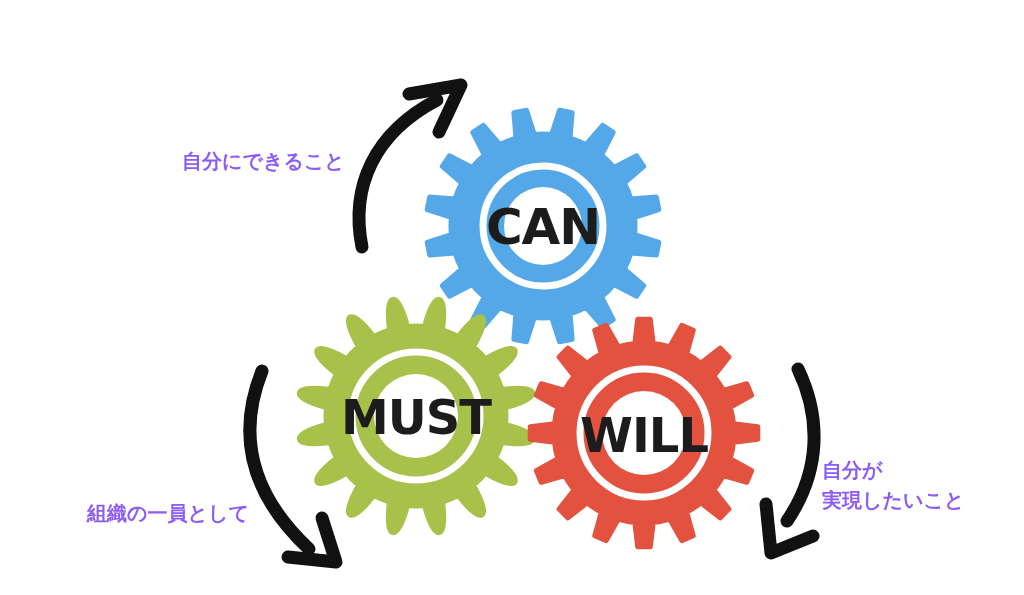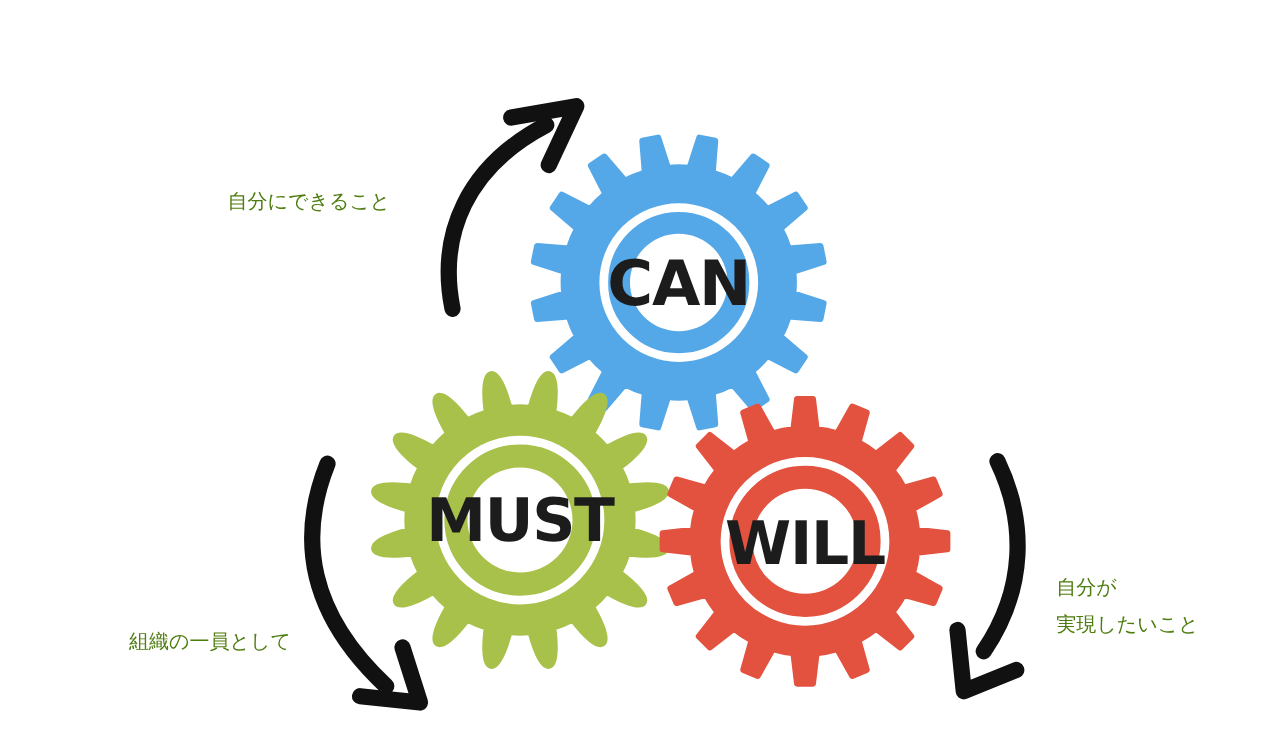--- a/index.html
+++ b/index.html
@@ -11,23 +11,23 @@
     font-family:"DejaVu Sans",sans-serif;
   }
   .stage svg{position:absolute;left:0;top:0;}
   .gear-label{
     font-family:"DejaVu Sans",sans-serif;
     font-weight:bold;
     letter-spacing:-1px;
   }
   .annotation{
     position:absolute;
-    color:#4d7c0f;
-    font-weight:normal;
-    font-size:16px;
+    color:#8b5cf6;
+    font-weight:bold;
+    font-size:20px;
     line-height:30px;
     white-space:nowrap;
   }
   .annotation.center{text-align:center;}
 </style>
 </head>
 <body>
 
 <div class="stage">
 
@@ -67,18 +67,18 @@
   </svg>
 
   <div class="annotation" style="left:182px;top:146px;">
     <div>自分にできること</div>
   </div>
 
   <div class="annotation center" style="left:68px;top:498px;width:200px;">
     <div>組織の一員として</div>
   </div>
 
-  <div class="annotation" style="left:845px;top:455px;">
+  <div class="annotation" style="left:822px;top:455px;">
     <div>自分が</div>
     <div>実現したいこと</div>
   </div>
 
 </div>
 
 </body></html>

